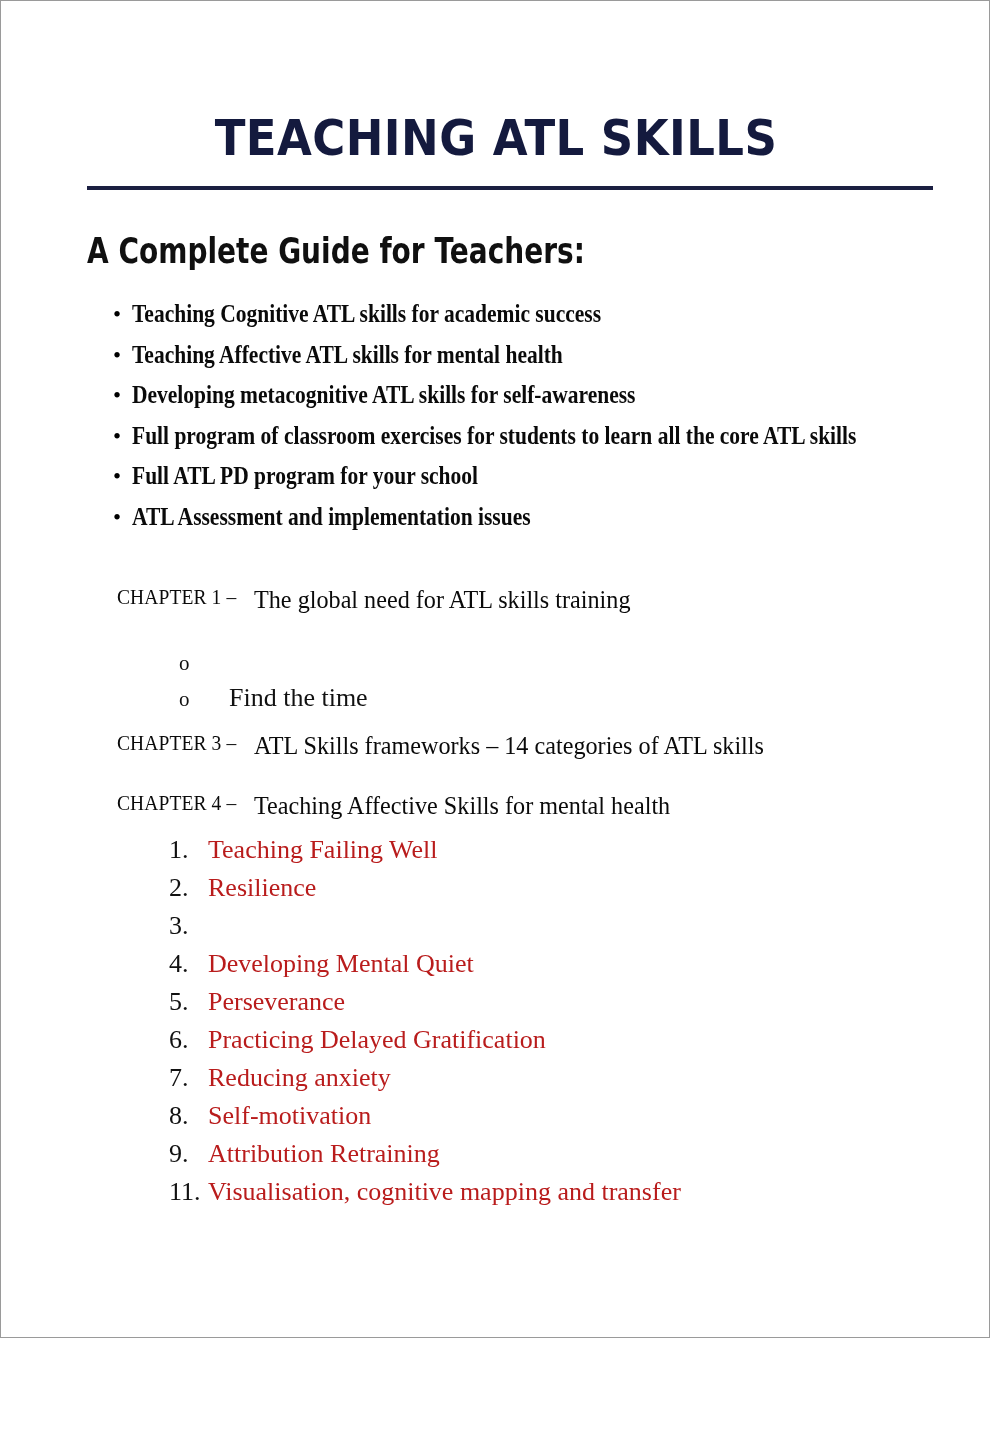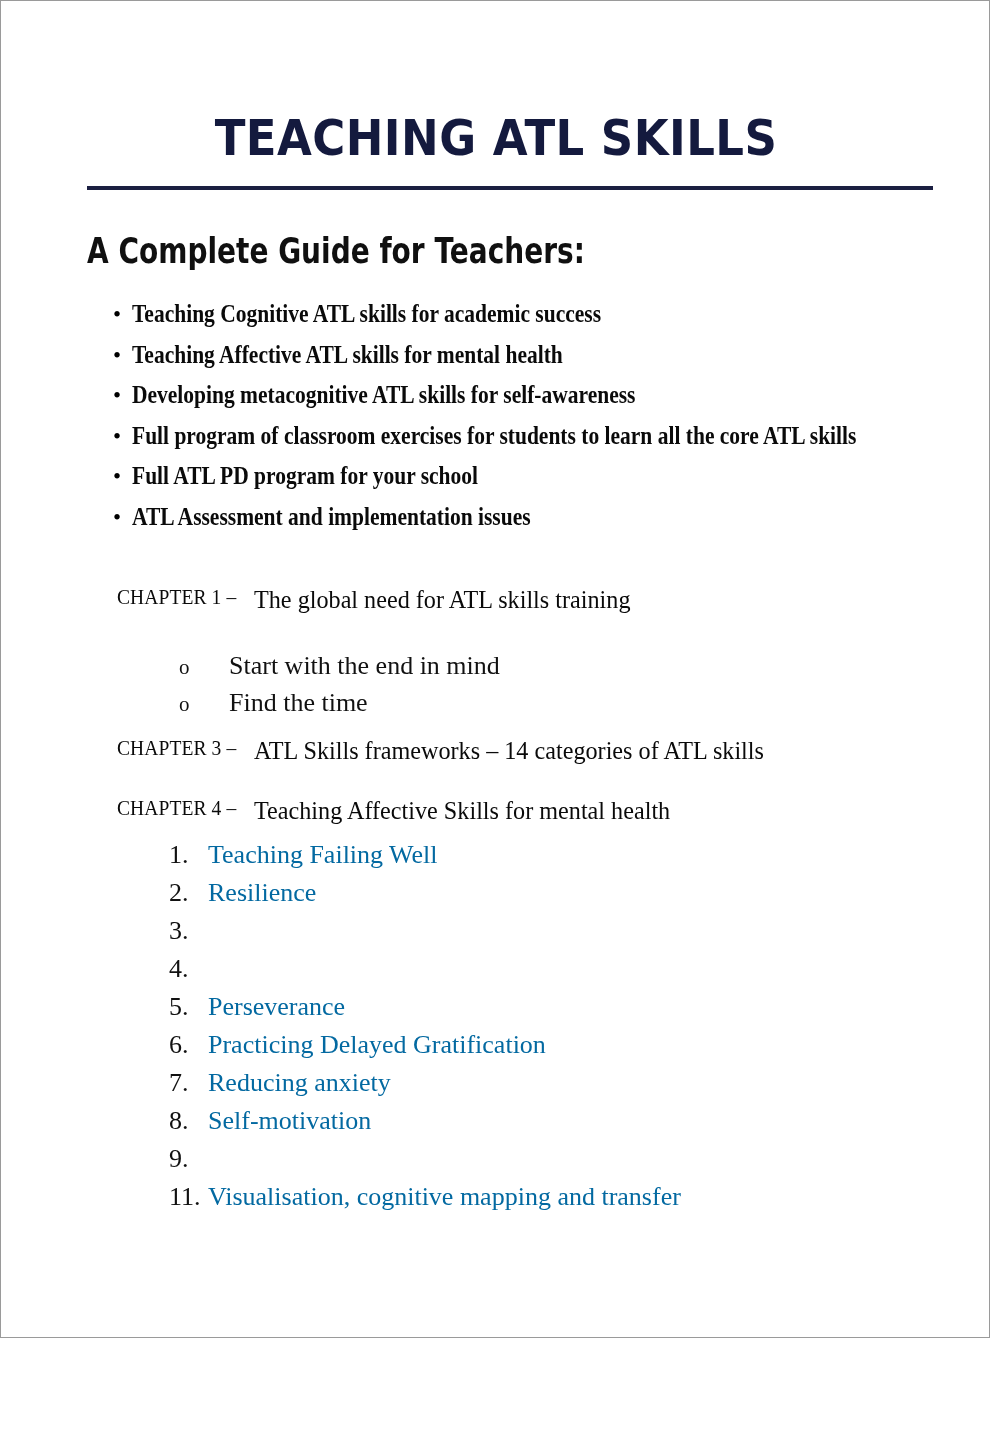--- a/index.html
+++ b/index.html
@@ -169,21 +169,21 @@
     flex: 0 0 39px;
     margin-left: 52px;
     font-family: "Liberation Serif", serif;
     font-size: 26px;
     color: #111;
     text-align: left;
   }
   .num-text {
     font-family: "Liberation Serif", serif;
     font-size: 26px;
-    color: #0369a1;
+    color: #b91c1c;
     white-space: nowrap;
   }
 
   .gap-block { height: 16px; }
 </style>
 </head>
 <body>
 
 <div class="page">
 
@@ -227,21 +227,20 @@
         <div class="chapter-row">
           <span class="chapter-label">CHAPTER 1 –</span>
           <span class="chapter-title">The global need for ATL skills training</span>
         </div>
         <div class="gap-block"></div>
       </div>
       <div>
         <ul class="sub-list">
           <li class="sub-item">
             <span class="sub-marker">o</span>
-            <span class="sub-text">Start with the end in mind</span>
           </li>
           <li class="sub-item">
             <span class="sub-marker">o</span>
             <span class="sub-text">Find the time</span>
           </li>
         </ul>
       </div>
       <div>
         <div class="chapter-row">
           <span class="chapter-label">CHAPTER 3 –</span>
@@ -261,39 +260,41 @@
           </li>
           <li class="num-item">
             <span class="num-marker">2.</span>
             <span class="num-text">Resilience</span>
           </li>
           <li class="num-item">
             <span class="num-marker">3.</span>
           </li>
           <li class="num-item">
             <span class="num-marker">4.</span>
+            <span class="num-text">Developing Mental Quiet</span>
           </li>
           <li class="num-item">
             <span class="num-marker">5.</span>
             <span class="num-text">Perseverance</span>
           </li>
           <li class="num-item">
             <span class="num-marker">6.</span>
             <span class="num-text">Practicing Delayed Gratification</span>
           </li>
           <li class="num-item">
             <span class="num-marker">7.</span>
             <span class="num-text">Reducing anxiety</span>
           </li>
           <li class="num-item">
             <span class="num-marker">8.</span>
             <span class="num-text">Self-motivation</span>
           </li>
           <li class="num-item">
             <span class="num-marker">9.</span>
+            <span class="num-text">Attribution Retraining</span>
           </li>
           <li class="num-item">
             <span class="num-marker">11.</span>
             <span class="num-text">Visualisation, cognitive mapping and transfer</span>
           </li>
         </ul>
       </div>
     </div>
 
 </div>

